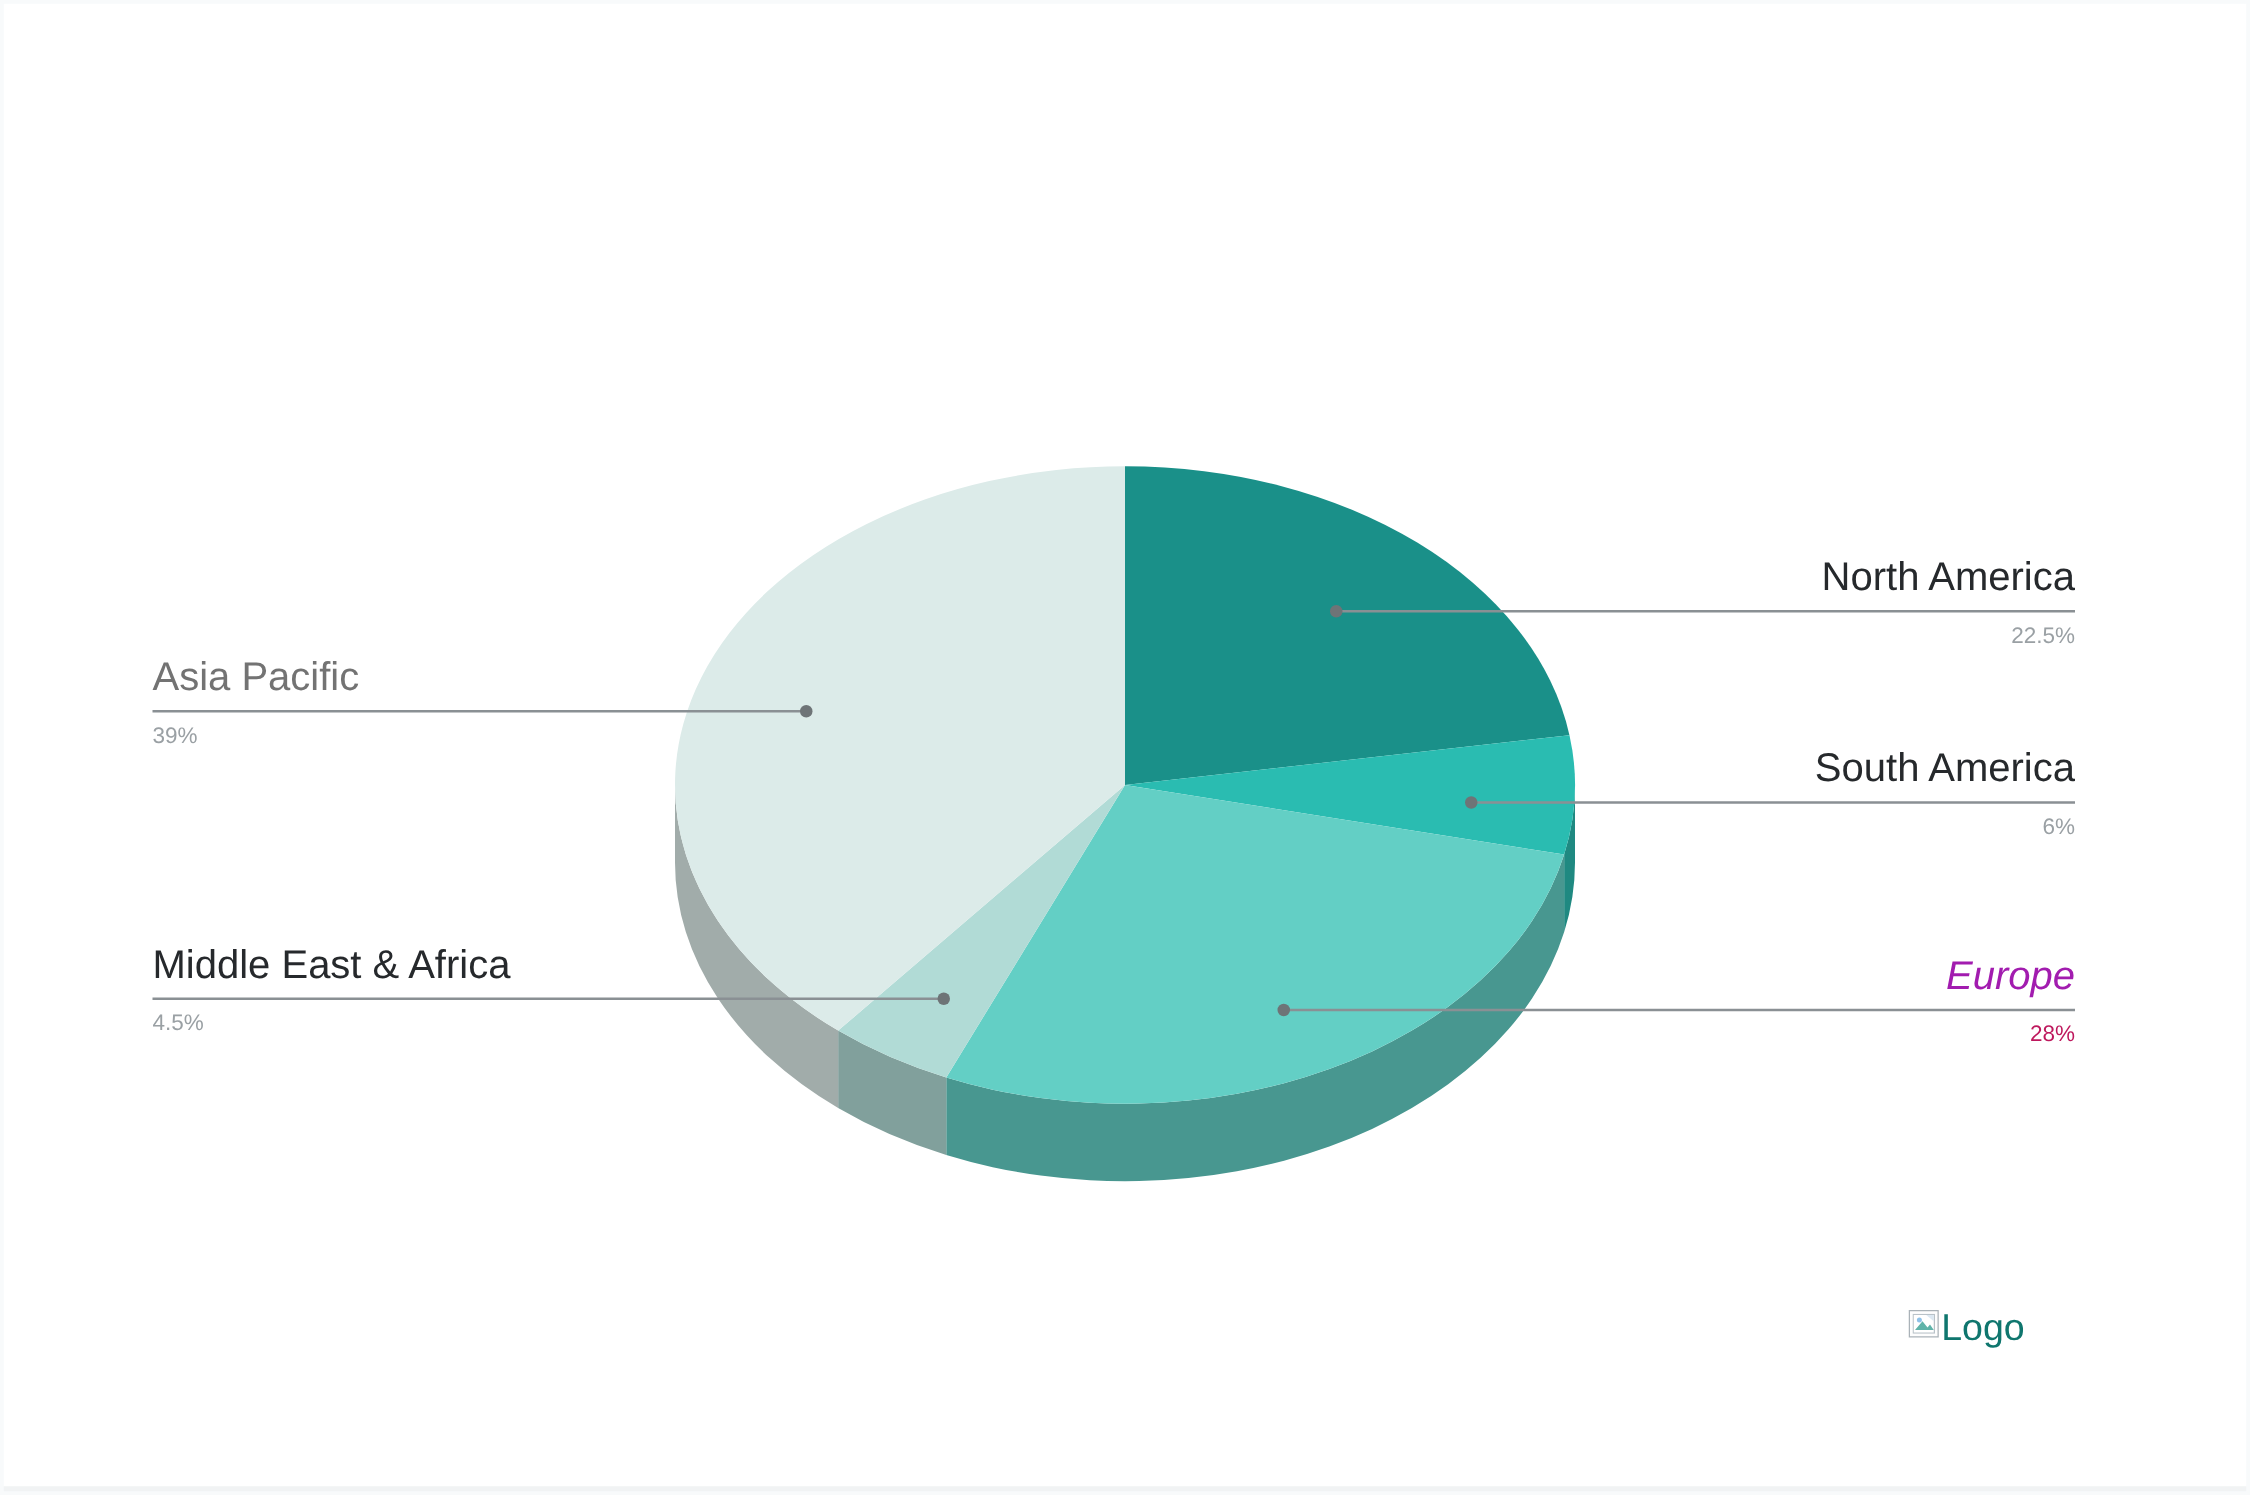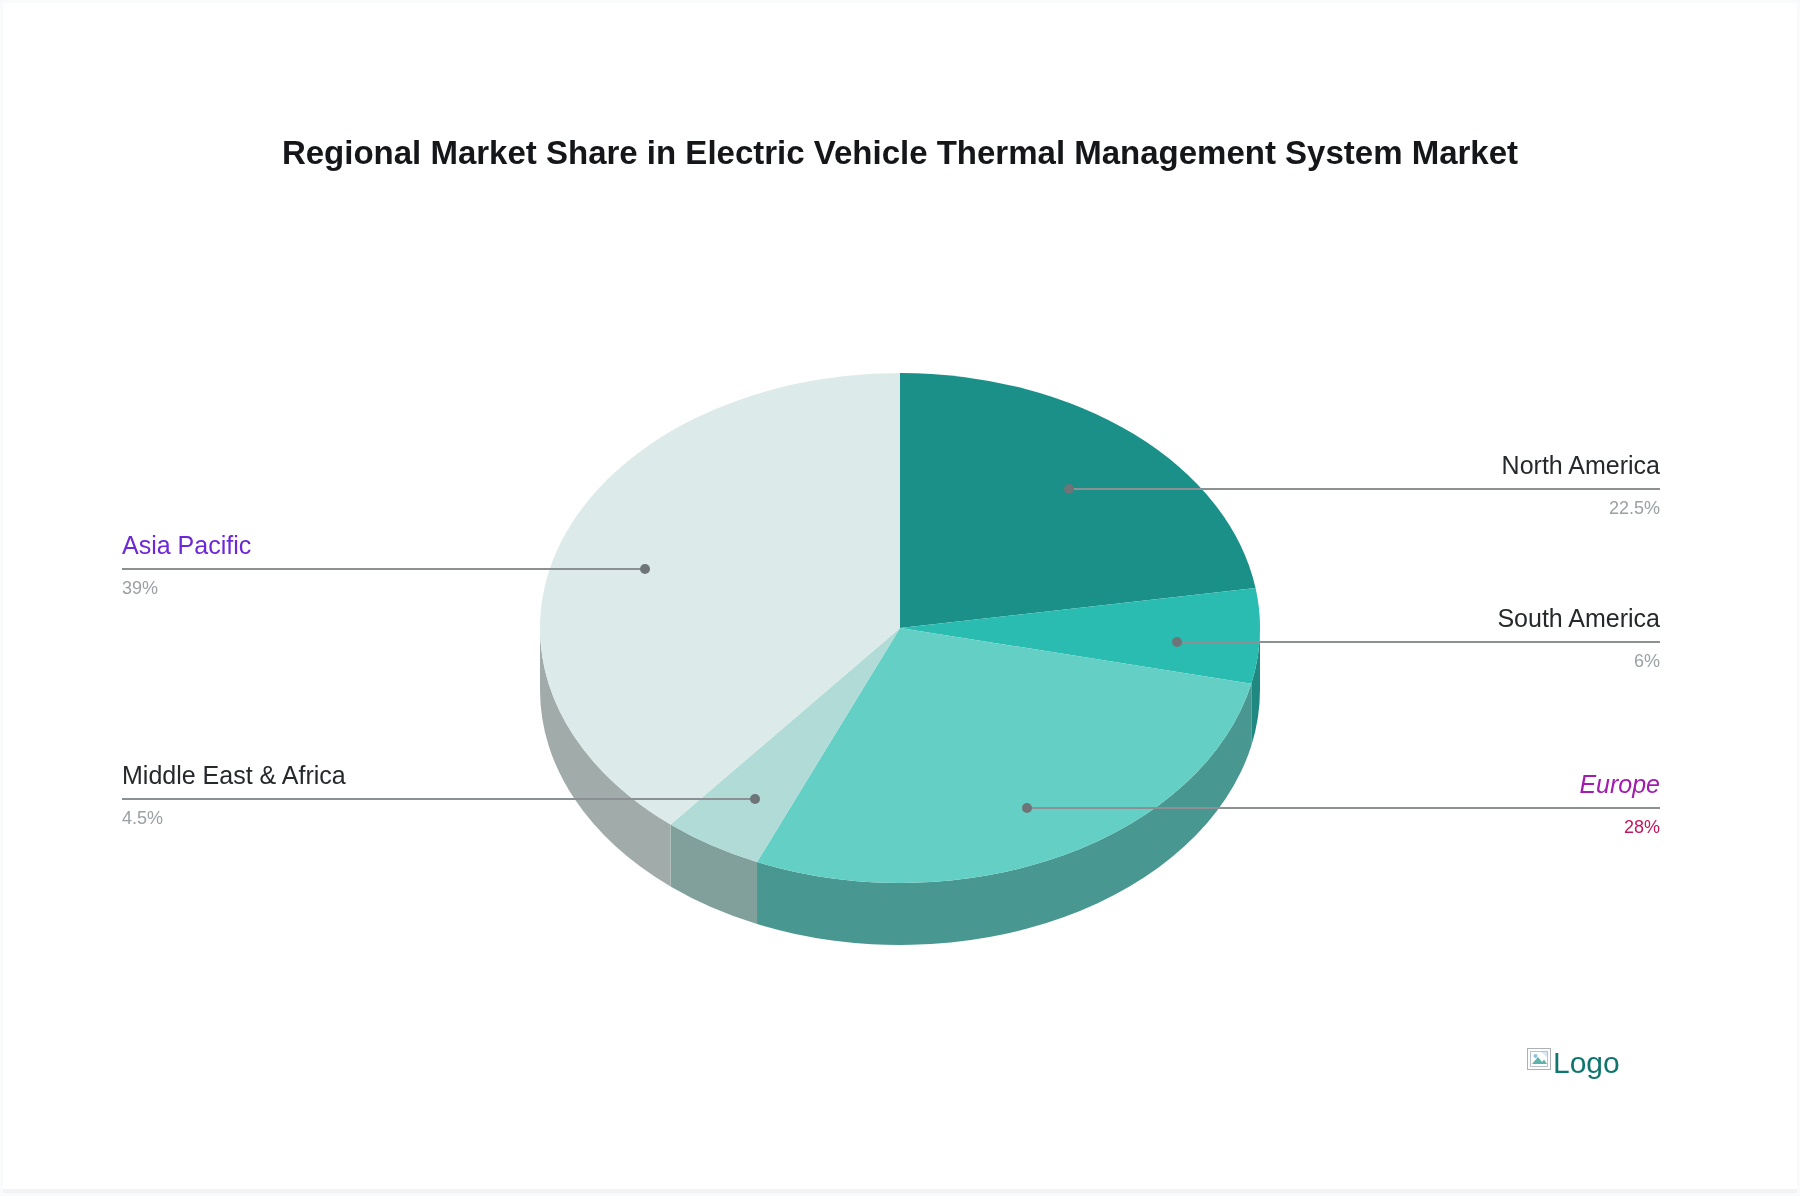--- a/index.html
+++ b/index.html
@@ -21,21 +21,21 @@
     position:absolute;left:0;right:0;top:192px;
     text-align:center;
     font-size:29px;font-weight:700;color:#47525d;
   }
   svg.pie{position:absolute;left:0;top:0;}
   .labels-layer{position:absolute;left:0;top:0;width:1800px;height:1196px;pointer-events:none;}
   .slice-label{position:absolute;height:0;overflow:visible;}
   .lead-line{position:absolute;top:0;left:0;right:0;height:2px;background:#8a9094;}
   .slice-name{
     position:absolute;bottom:8px;white-space:nowrap;
-    font-size:25px;color:#26292c;
+    font-size:32px;color:#26292c;
   }
   .slice-pct{
     position:absolute;top:10px;white-space:nowrap;
     font-size:18px;color:#9aa0a4;
   }
   .slice-label.left  .slice-name{left:0;}
   .slice-label.left  .slice-pct{left:0;}
   .slice-label.right .slice-name{right:0;}
   .slice-label.right .slice-pct{right:0;}
   .dot{
@@ -54,21 +54,20 @@
     border:1px solid #aab2b8;background:#fdfdfd;
     display:inline-flex;align-items:center;justify-content:center;
     box-sizing:border-box;
   }
 </style>
 </head>
 <body>
 
 <div class="canvas">
 
-  <div class="chart-title">Regional Market Share in Electric Vehicle Thermal Management System Market</div>
 
   <svg class="pie" width="1800" height="1196" viewBox="0 0 1800 1196">
       <path d="M 1260 628 A 360 255 0 0 1 1251.3300342979492 683.6265265561184 L 1251.3300342979492 745.6265265561184 A 360 255 0 0 0 1260 690 Z" fill="#1f8981"></path>
       <path d="M 1251.3300342979492 683.6265265561184 A 360 255 0 0 1 757.0267593714789 862.0274295494152 L 757.0267593714789 924.0274295494152 A 360 255 0 0 0 1251.3300342979492 745.6265265561184 Z" fill="#489790"></path>
       <path d="M 757.0267593714789 862.0274295494152 A 360 255 0 0 1 670.5273636904717 824.4808769078263 L 670.5273636904717 886.4808769078263 A 360 255 0 0 0 757.0267593714789 924.0274295494152 Z" fill="#81a09c"></path>
       <path d="M 670.5273636904717 824.4808769078263 A 360 255 0 0 1 540 628 L 540 690 A 360 255 0 0 0 670.5273636904717 886.4808769078263 Z" fill="#a1acaa"></path>
       <path d="M 900 628 L 900 373 A 360 255 0 0 1 1255.5678026142496 588.1092114147411 Z" fill="#1a9089"></path>
       <path d="M 900 628 L 1255.5678026142496 588.1092114147411 A 360 255 0 0 1 1251.3300342979492 683.6265265561184 Z" fill="#2abcb1"></path>
       <path d="M 900 628 L 1251.3300342979492 683.6265265561184 A 360 255 0 0 1 757.0267593714789 862.0274295494152 Z" fill="#63cfc5"></path>
       <path d="M 900 628 L 757.0267593714789 862.0274295494152 A 360 255 0 0 1 670.5273636904717 824.4808769078263 Z" fill="#b1dbd6"></path>
@@ -96,21 +95,21 @@
       </div>
       <div class="slice-label left" style="top: 798px; left: 122px; width: 633px;">
         <div class="lead-line" style="background: rgb(138, 144, 148);"></div>
         <span class="dot"></span>
         <div class="slice-name" style="color: rgb(38, 41, 44); margin-top: 28px;">Middle East &amp; Africa</div>
         <div class="slice-pct" style="color: rgb(154, 160, 164);">4.5%</div>
       </div>
       <div class="slice-label left" style="top: 568px; left: 122px; width: 523px;">
         <div class="lead-line" style="background: rgb(138, 144, 148);"></div>
         <span class="dot"></span>
-        <div class="slice-name" style="color: #6d28d9;">Asia Pacific</div>
+        <div class="slice-name" style="color: #737373;">Asia Pacific</div>
         <div class="slice-pct" style="color: rgb(154, 160, 164);">39%</div>
       </div>
     </div>
 
   <div class="logo-wrap">
     <span class="img-placeholder">
       <svg width="18" height="16" viewBox="0 0 18 16">
         <rect x="0.5" y="0.5" width="17" height="15" fill="#ffffff" stroke="#b9c2c8"></rect>
         <circle cx="5.5" cy="5" r="2" fill="#8fc1e8"></circle>
         <polygon points="2,13 8,6 12,11 14,8.5 17,13" fill="#5fb3a9"></polygon>

